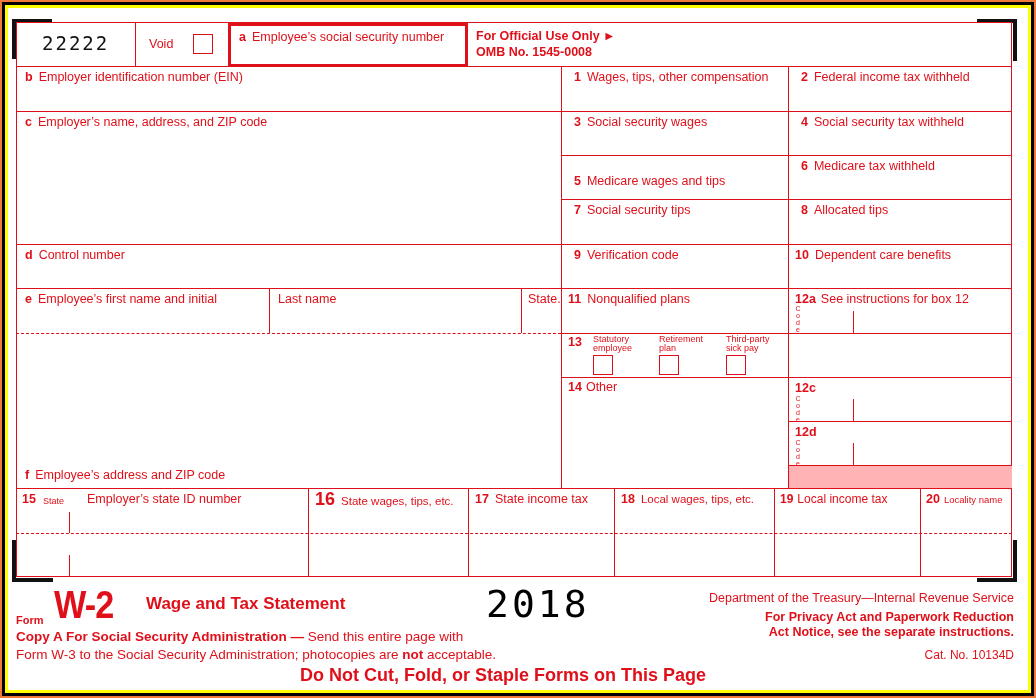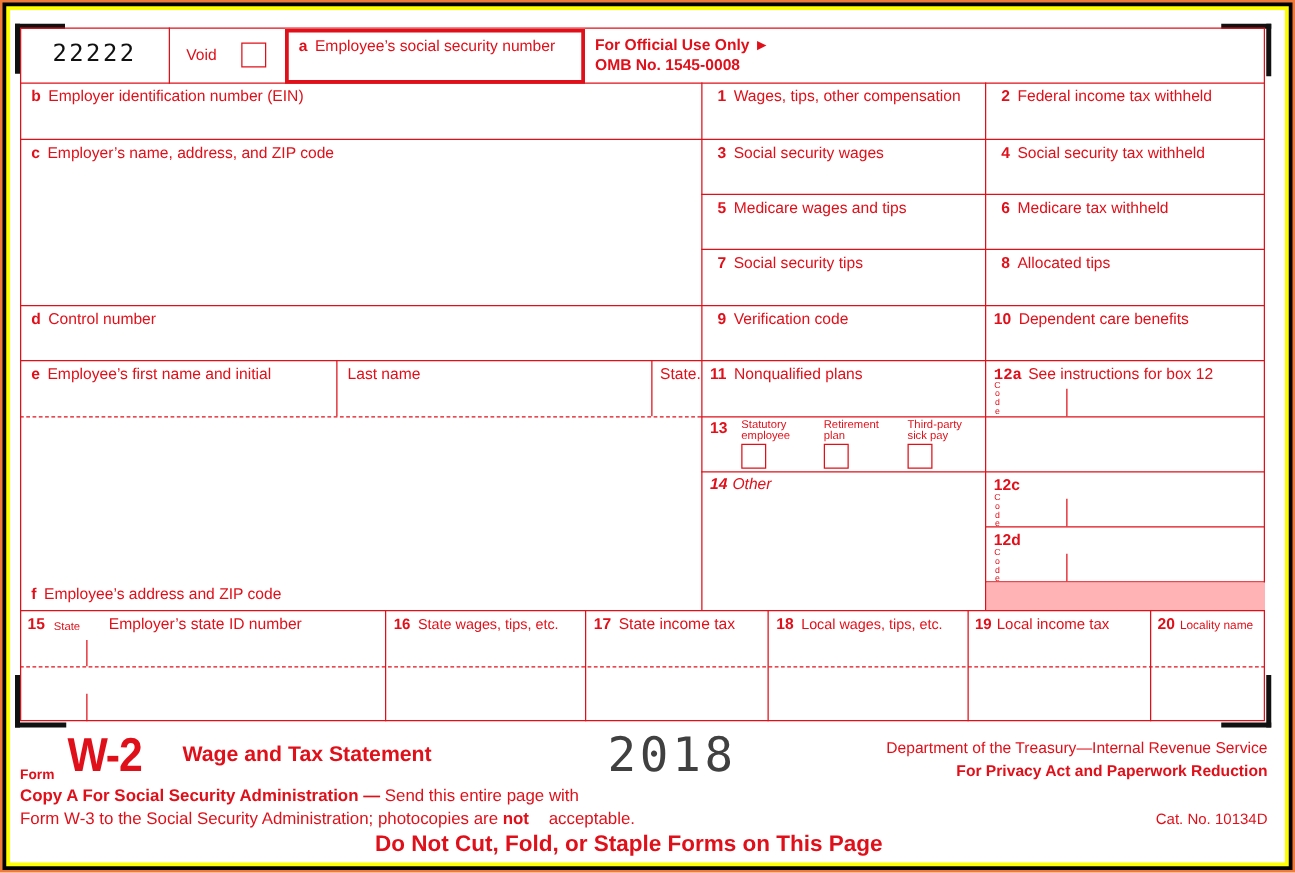--- a/index.html
+++ b/index.html
@@ -97,21 +97,21 @@
   <div class="abs" style="left:789px;top:67px;width:223px;height:44px;text-align:right;">
     <div class="lbl" style="left:12px;top:3px;"><b>2</b><span>Federal income tax withheld</span></div>
   </div>
   <div class="abs" style="left:562px;top:112px;width:226px;height:43px;">
     <div class="lbl" style="left:12px;top:3px;"><b>3</b><span>Social security wages</span></div>
   </div>
   <div class="abs" style="left:789px;top:112px;width:223px;height:43px;">
     <div class="lbl" style="left:12px;top:3px;"><b>4</b><span>Social security tax withheld</span></div>
   </div>
   <div class="abs" style="left:562px;top:156px;width:226px;height:43px;">
-    <div class="lbl" style="left:12px;top:3px;text-align:center;"><b>5</b><span>Medicare wages and tips</span></div>
+    <div class="lbl" style="left:12px;top:18px;text-align:center;"><b>5</b><span>Medicare wages and tips</span></div>
   </div>
   <div class="abs" style="left:789px;top:156px;width:223px;height:43px;">
     <div class="lbl" style="left:12px;top:3px;"><b>6</b><span>Medicare tax withheld</span></div>
   </div>
   <div class="abs" style="left:562px;top:200px;width:226px;height:44px;">
     <div class="lbl" style="left:12px;top:3px;"><b>7</b><span>Social security tips</span></div>
   </div>
   <div class="abs" style="left:789px;top:200px;width:223px;height:44px;">
     <div class="lbl" style="left:12px;top:3px;"><b>8</b><span>Allocated tips</span></div>
   </div>
@@ -138,25 +138,25 @@
       </div>
     <div class="chk" style="left:97px;top:21px;"></div>
     <div class="lbl small" style="left:164px;top:1px;">
         <div>Third-party</div>
         <div>sick pay</div>
       </div>
     <div class="chk" style="left:164px;top:21px;"></div>
   </div>
 
   <div class="abs" style="left:562px;top:378px;width:226px;height:110px;">
-    <div class="lbl" style="left:6px;top:2px;font-style:italic;"><b style="margin-right:4px;">14</b><span>Other</span></div>
+    <div class="lbl" style="left:6px;top:2px;"><b style="margin-right:4px;">14</b><span>Other</span></div>
   </div>
 
   <div class="abs" style="left:789px;top:289px;width:223px;height:44px;">
-    <div class="lbl" style="left:6px;top:3px;"><b style="margin-right:5px;font-family:Liberation Mono, monospace;">12a</b><span>See instructions for box 12</span></div>
+    <div class="lbl" style="left:6px;top:3px;"><b style="margin-right:5px;">12a</b><span>See instructions for box 12</span></div>
     <div class="code-v" style="left:6px;top:16px;">C<br>o<br>d<br>e</div>
     <div class="ln" style="left:64px;top:22px;width:1px;height:22px;"></div>
   </div>
   <div class="abs" style="left:789px;top:378px;width:223px;height:43px;">
     <div class="lbl" style="left:6px;top:3px;font-weight:bold;">12c</div>
     <div class="code-v" style="left:6px;top:17px;">C<br>o<br>d<br>e</div>
     <div class="ln" style="left:64px;top:21px;width:1px;height:22px;"></div>
   </div>
   <div class="abs" style="left:789px;top:422px;width:223px;height:43px;">
     <div class="lbl" style="left:6px;top:3px;font-weight:bold;">12d</div>
@@ -171,41 +171,42 @@
   <div class="ln" style="left:614px;top:488px;width:1px;height:89px;"></div>
   <div class="ln" style="left:774px;top:488px;width:1px;height:89px;"></div>
   <div class="ln" style="left:920px;top:488px;width:1px;height:89px;"></div>
 
   <div class="abs" style="left:17px;top:489px;width:291px;height:88px;">
     <div class="lbl" style="left:5px;top:3px;font-weight:bold;">15</div>
     <div class="lbl" style="left:26px;top:5px;font-size:9px;">State</div>
     <div class="lbl" style="left:70px;top:3px;">Employer’s state ID number</div>
   </div>
   <div class="abs" style="left:309px;top:489px;width:159px;height:88px;">
-    <div class="lbl" style="left:6px;top:3px;font-size:11.5px;"><b style="font-size:12px;text-align:center;">16</b><span>State wages, tips, etc.</span></div>
+    <div class="lbl" style="left:6px;top:3px;font-size:11.5px;"><b style="font-size:18px;text-align:center;">16</b><span>State wages, tips, etc.</span></div>
   </div>
   <div class="abs" style="left:469px;top:489px;width:145px;height:88px;">
     <div class="lbl" style="left:6px;top:3px;"><b>17</b><span>State income tax</span></div>
   </div>
   <div class="abs" style="left:615px;top:489px;width:159px;height:88px;">
     <div class="lbl" style="left:6px;top:3px;font-size:11.5px;"><b style="font-size:12.5px;margin-top:40px;">18</b><span>Local wages, tips, etc.</span></div>
   </div>
   <div class="abs" style="left:775px;top:489px;width:145px;height:88px;">
     <div class="lbl" style="left:5px;top:3px;font-size:12px;"><b style="margin-right:4px;">19</b><span>Local income tax</span></div>
   </div>
   <div class="abs" style="left:921px;top:489px;width:91px;height:88px;">
     <div class="lbl" style="left:5px;top:3px;font-size:9.5px;"><b style="font-size:12.5px;margin-right:4px;">20</b><span>Locality name</span></div>
   </div>
 
   <div class="lbl" style="left:16px;top:613px;font-size:11px;font-weight:bold;">Form</div>
   <div class="lbl" style="left:54px;top:585px;font-size:38px;line-height:40px;font-weight:bold;letter-spacing:-1px;transform:scaleX(0.9);transform-origin:left;">W-2</div>
   <div class="lbl" style="left:146px;top:595px;font-size:17px;line-height:18px;font-weight:bold;">Wage and Tax Statement</div>
-  <div class="lbl ocr" style="left:486px;top:584px;font-size:38px;line-height:40px;letter-spacing:3px;color:#404040;">2018</div>
+  <div class="lbl ocr" style="left:486px;top:584px;font-size:38px;line-height:40px;letter-spacing:3px;color:#000000;">2018</div>
 
   <div class="lbl" style="left:16px;top:629px;font-size:13.5px;line-height:15px;"><b style="margin-right:0;">Copy A For Social Security Administration —</b><span> Send this entire page with</span></div>
-  <div class="lbl" style="left:16px;top:647px;font-size:13.5px;line-height:15px;"><span>Form W-3 to the Social Security Administration; photocopies are </span><b style="margin-right:12px;">not</b><span> acceptable.</span></div>
+  <div class="lbl" style="left:16px;top:647px;font-size:13.5px;line-height:15px;"><span>Form W-3 to the Social Security Administration; photocopies are </span><b style="margin-right:0;">not</b><span> acceptable.</span></div>
 
   <div class="lbl" style="right:22px;top:591px;font-size:12.5px;text-align:right;">Department of the Treasury—Internal Revenue Service</div>
   <div class="lbl" style="right:22px;top:610px;font-size:12.5px;font-weight:bold;text-align:right;">For Privacy Act and Paperwork Reduction</div>
+  <div class="lbl" style="right:22px;top:625px;font-size:12.5px;font-weight:bold;text-align:right;">Act Notice, see the separate instructions.</div>
   <div class="lbl" style="right:22px;top:648px;font-size:12px;text-align:right;">Cat. No. 10134D</div>
 
   <div class="lbl" style="left:300px;top:665px;font-size:18px;line-height:20px;font-weight:bold;">Do Not Cut, Fold, or Staple Forms on This Page</div>
 </div>
 
 </body></html>

